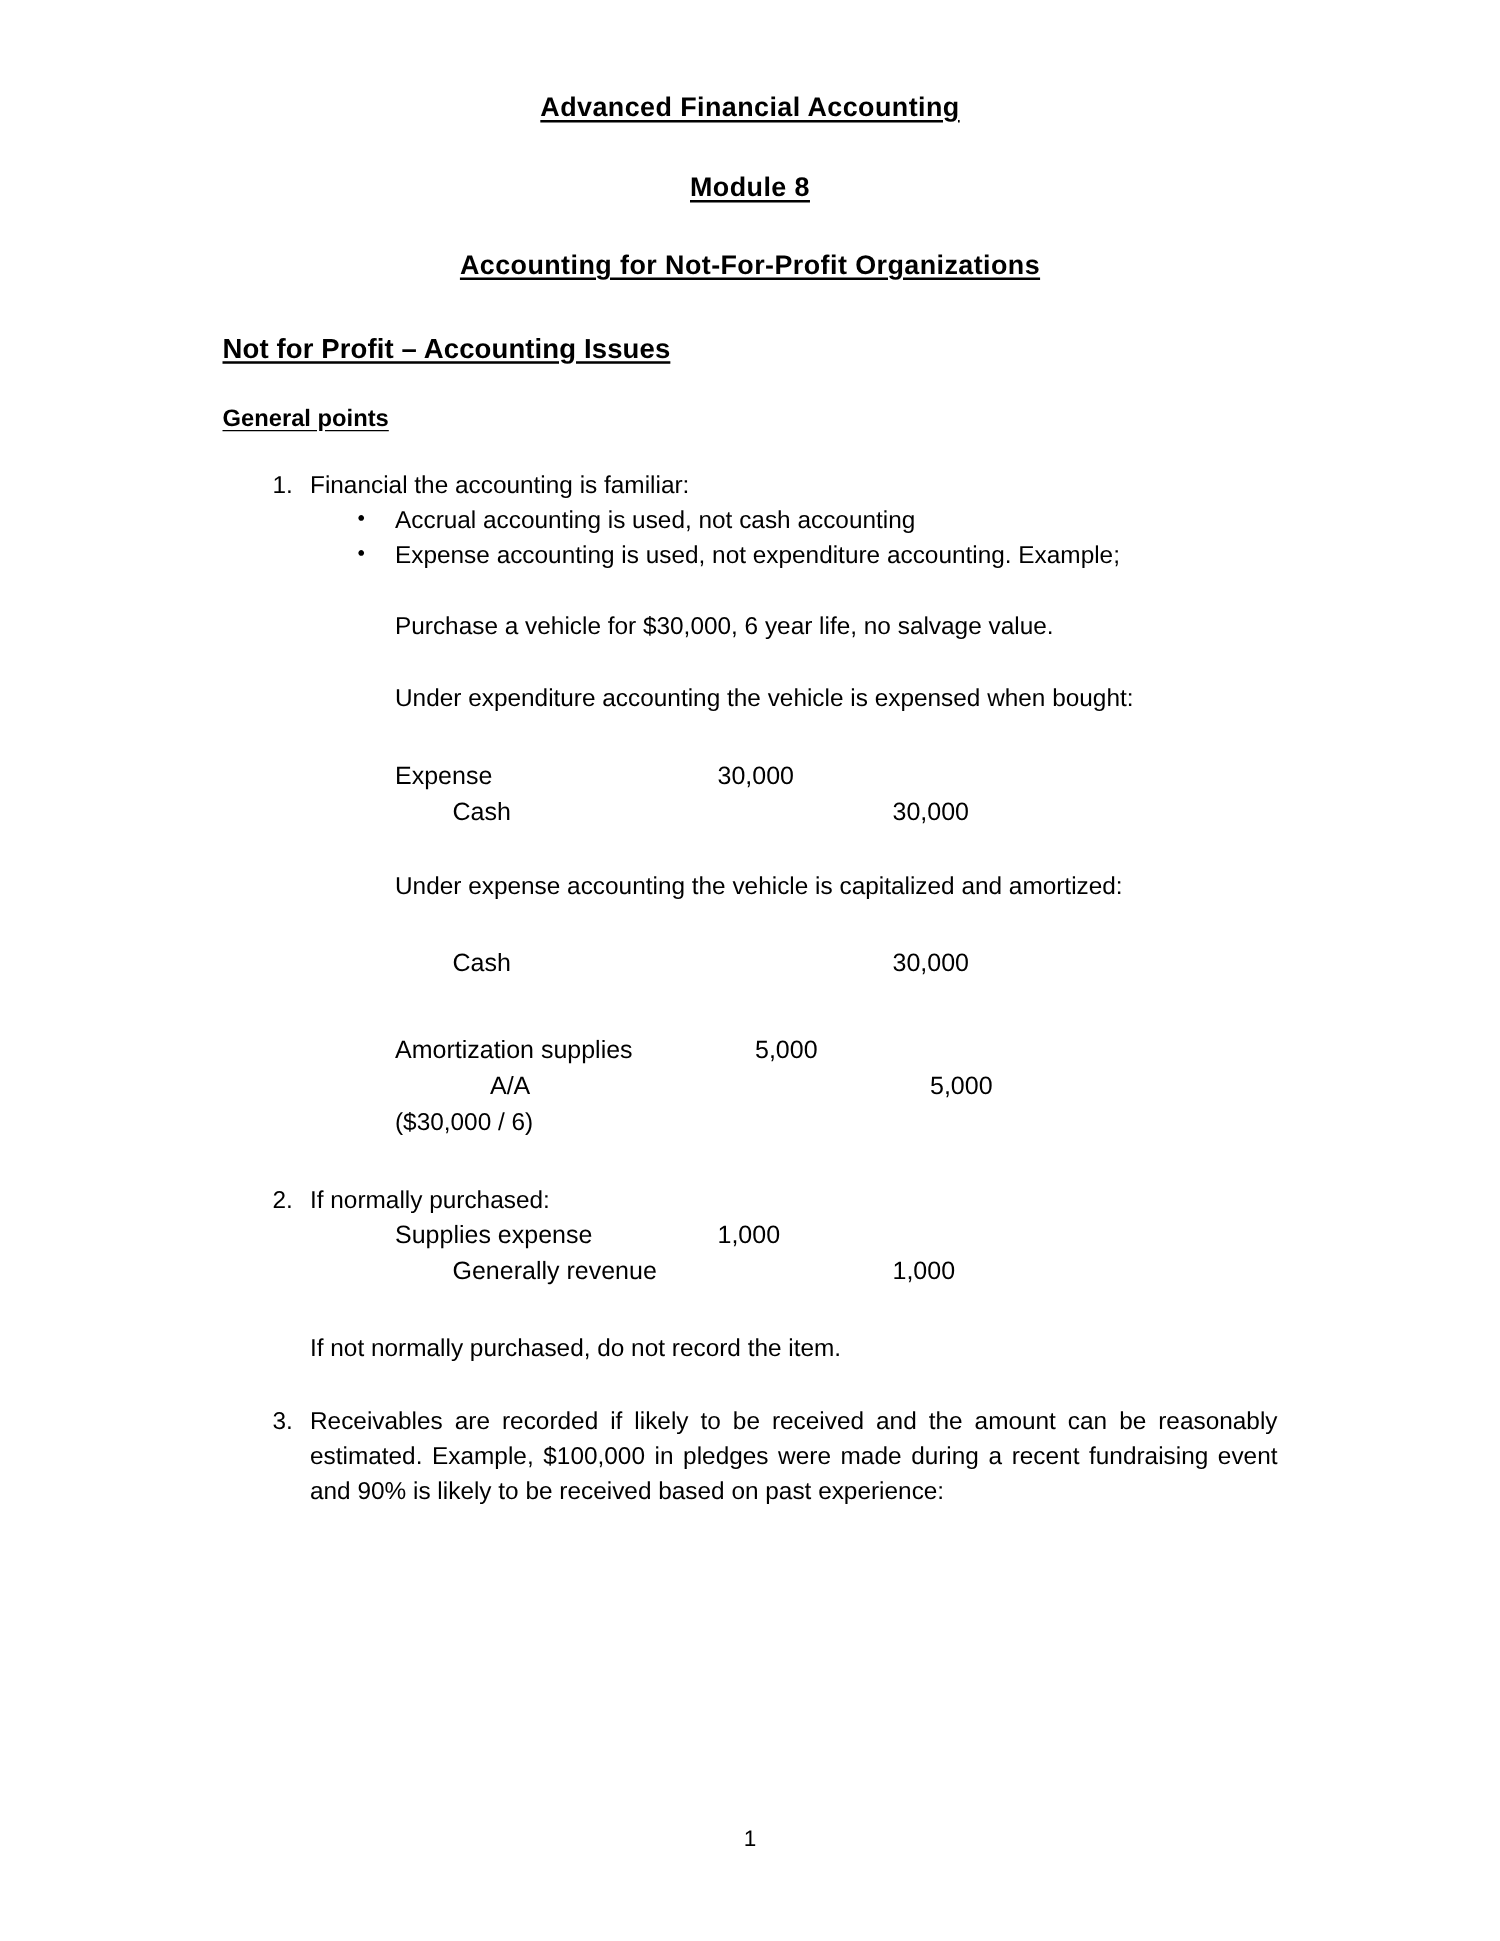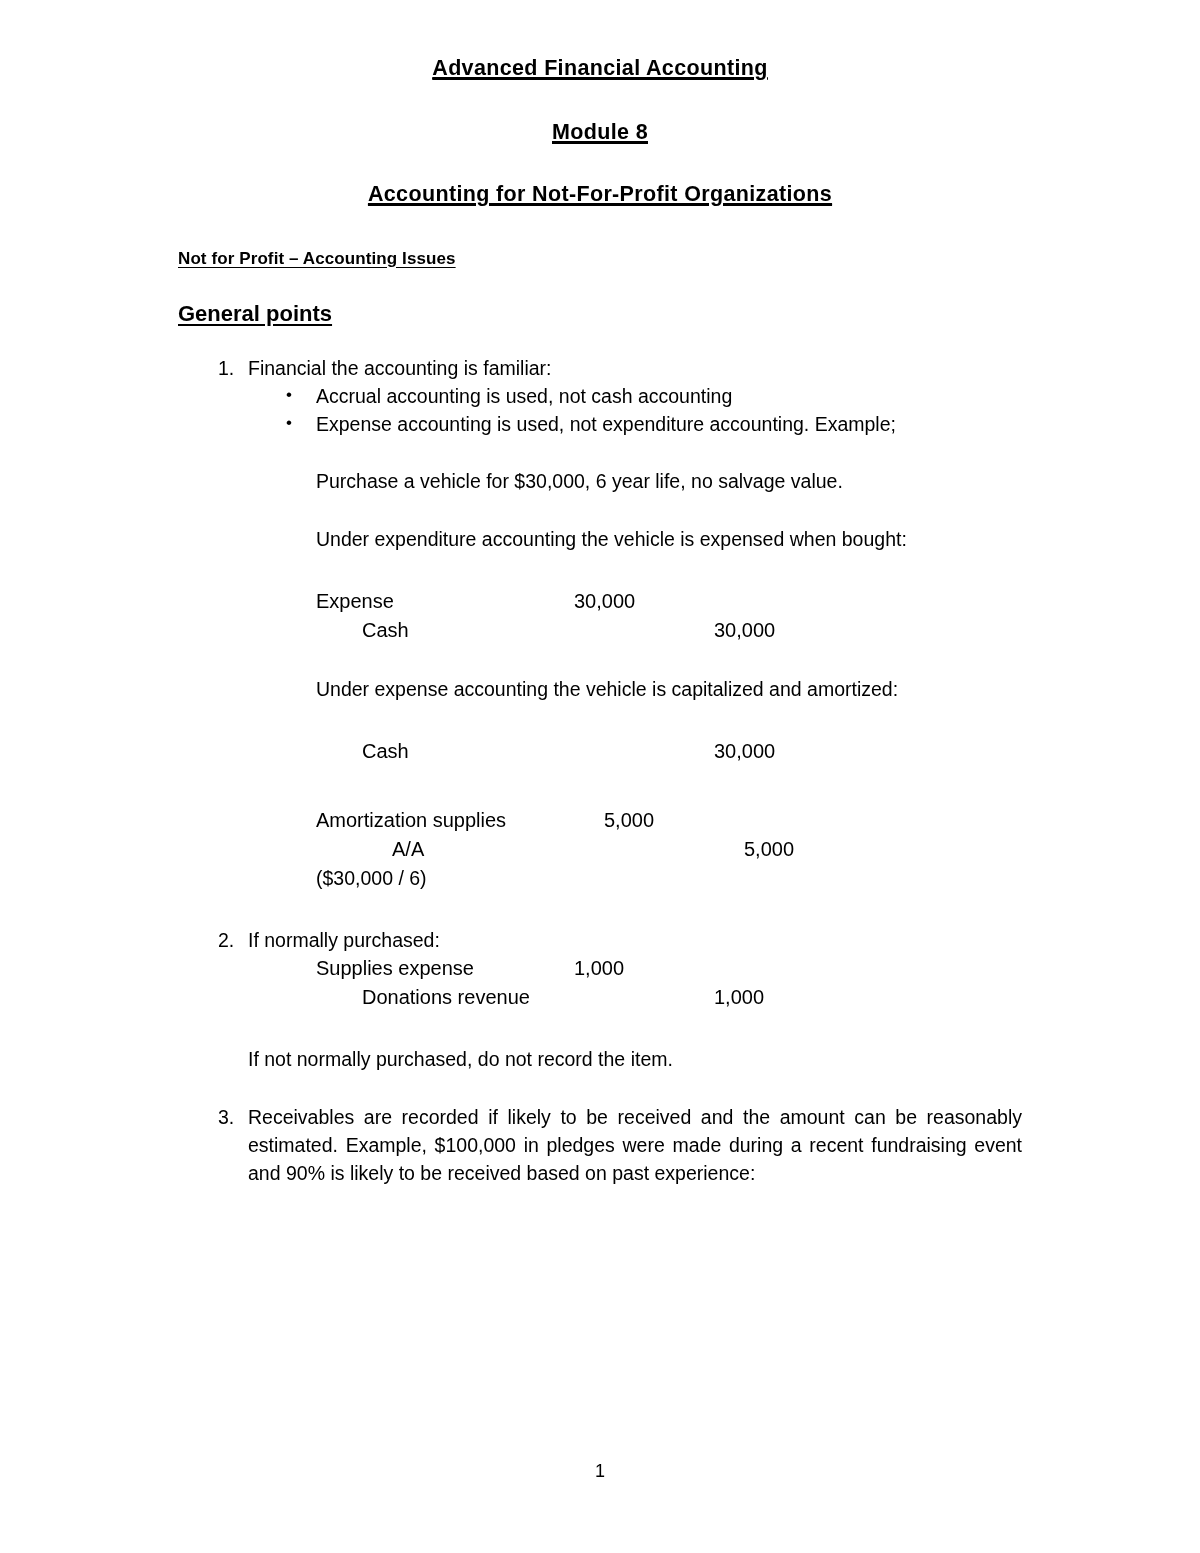--- a/index.html
+++ b/index.html
@@ -22,48 +22,47 @@
   }
   .content {
     position: absolute;
     left: 178px;
     top: 0;
     width: 844px;
   }
 
   
   .title-block {
-    padding-top: 58px;
-    text-decoration: underline;
+    padding-top: 76px;
   }
   .doc-title {
     text-align: center;
     font-size: 21.5px;
     font-weight: bold;
     letter-spacing: 0.35px;
     line-height: 1.0;
     margin: 0;
   }
   .doc-title .u {
     text-decoration: underline;
     text-underline-offset: 3px;
   }
   .title-gap-1 { height: 42px; }
   .title-gap-2 { height: 41px; }
 
   
   .h-major {
-    font-size: 17px;
+    font-size: 22px;
     font-weight: bold;
     margin: 0;
     line-height: 1.0;
     letter-spacing: 0.1px;
   }
   .h-minor {
-    font-size: 22px;
+    font-size: 19px;
     font-weight: bold;
     margin: 0;
     line-height: 1.0;
   }
   .h-major .u, .h-minor .u {
     text-decoration: underline;
     text-underline-offset: 3px;
   }
   .gap-major { height: 44px; }
   .gap-minor { height: 36px; }
@@ -271,21 +270,21 @@
 
     <div class="example-block">
       <table class="journal">
         <tbody>
           <tr>
             <td class="c-account ind-1">Supplies expense</td>
             <td class="c-debit">1,000</td>
             <td class="c-credit"></td>
           </tr>
           <tr>
-            <td class="c-account ind-2">Donations revenue</td>
+            <td class="c-account ind-2">Generally revenue</td>
             <td class="c-debit"></td>
             <td class="c-credit">1,000</td>
           </tr>
         </tbody>
       </table>
     </div>
 
     <div class="sp-34"></div>
 
     <div class="num-item">

